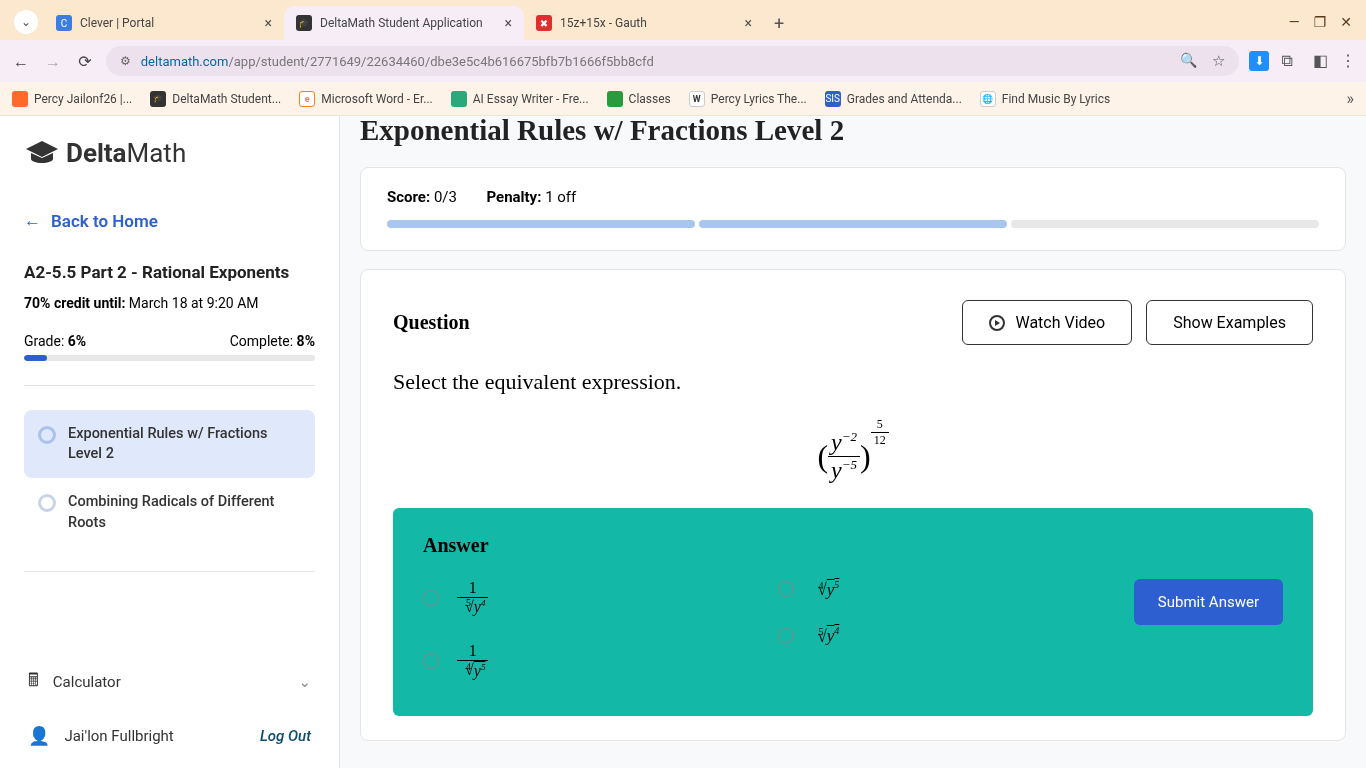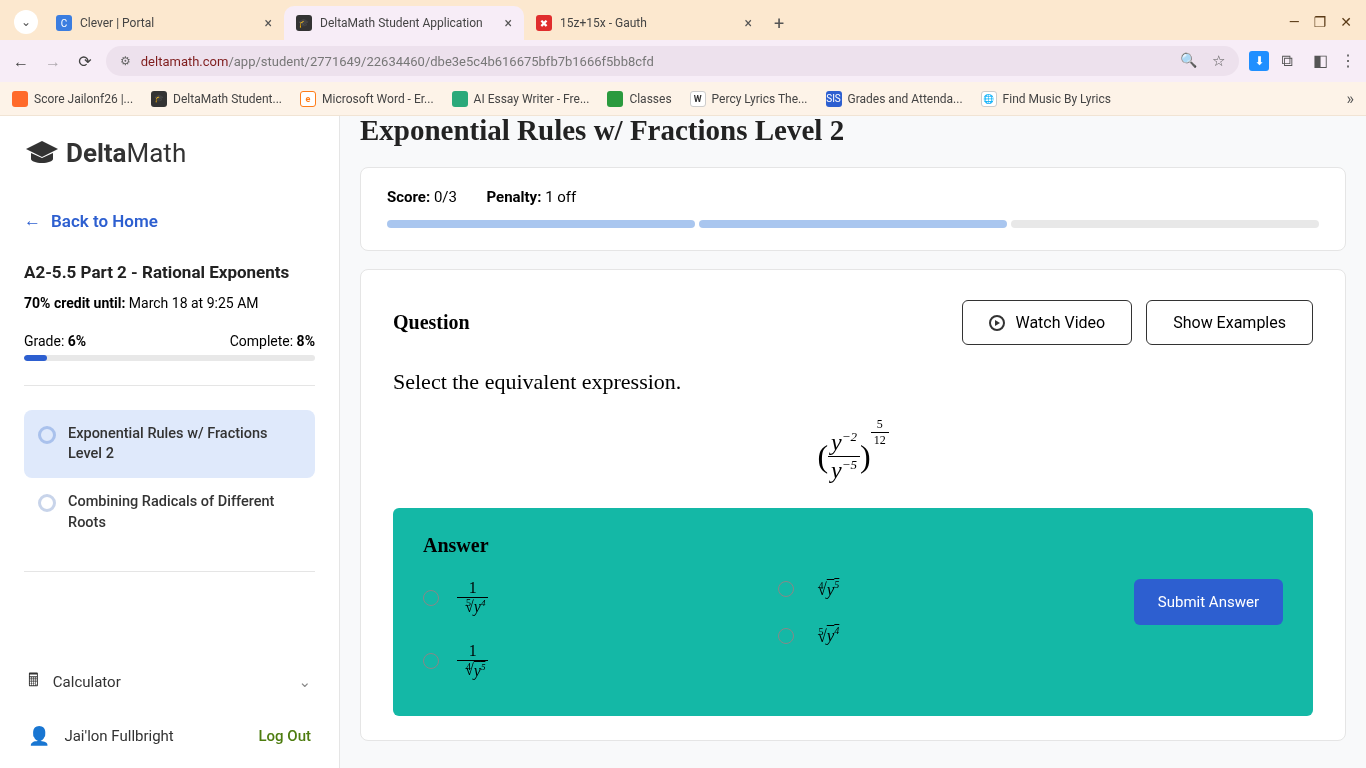--- a/index.html
+++ b/index.html
@@ -13,21 +13,21 @@
   .tab .favicon { width:16px; height:16px; border-radius:3px; display:flex; align-items:center; justify-content:center; font-size:10px; color:#fff; flex-shrink:0; }
   .tab .title { flex:1; overflow:hidden; text-overflow:ellipsis; white-space:nowrap; }
   .tab .close { font-size:14px; color:#555; }
   .newtab { font-size:18px; color:#555; padding:0 10px 6px; }
   .win-controls { margin-left:auto; display:flex; gap:14px; padding:0 6px 10px; color:#5a3a16; font-size:14px; }
 
   .addr-row { background:#f7edf7; height:42px; display:flex; align-items:center; padding:0 10px; gap:10px; }
   .nav-ico { width:22px; height:22px; display:flex; align-items:center; justify-content:center; color:#444; font-size:16px; }
   .addr-bar { flex:1; height:30px; background:#ede1ed; border-radius:15px; display:flex; align-items:center; padding:0 14px; gap:10px; font-size:13px; color:#444; }
   .addr-ico { font-size:12px; color:#666; }
-  .url-dark { color:#7f1d1d; }
+  .url-dark { color:#0369a1; }
   .url-light { color:#777; }
   .addr-right { margin-left:auto; display:flex; gap:14px; color:#555; font-size:15px; }
   .ext-row { display:flex; gap:12px; color:#555; font-size:16px; }
   .dl-badge { width:20px; height:20px; background:#1f8fff; color:#fff; display:flex; align-items:center; justify-content:center; border-radius:3px; font-size:12px; }
 
   .bm-row { background:#fdf3e8; height:34px; display:flex; align-items:center; padding:0 12px; gap:18px; border-bottom:1px solid #f1e4d4; }
   .bm { display:flex; align-items:center; gap:6px; font-size:12px; color:#444; }
   .bm .ico { width:16px; height:16px; border-radius:3px; display:flex; align-items:center; justify-content:center; font-size:9px; color:#fff; }
   .bm-more { margin-left:auto; font-size:16px; color:#555; }
 
@@ -48,21 +48,21 @@
   .small-bar-fill { height:100%; background:#2d5fd0; width:8%; border-radius:3px; }
   .divider { border-top:1px solid #e5e5e5; margin:24px 0; }
   .topic { display:flex; gap:12px; padding:14px 14px; border-radius:8px; align-items:flex-start; }
   .topic.active { background:#dfe9fb; }
   .topic-circ { width:18px; height:18px; border-radius:50%; border:3px solid #c8d4ea; flex-shrink:0; margin-top:2px; }
   .topic.active .topic-circ { border-color:#a9c1ec; }
   .topic-label { font-size:14.5px; color:#333; font-weight:500; line-height:1.4; }
   .sb-bottom { margin-top:auto; }
   .sb-row { display:flex; align-items:center; gap:14px; padding:14px 4px; font-size:15px; color:#333; }
   .sb-row .chev { margin-left:auto; color:#888; }
-  .logout { margin-left:auto; color:#4d7c0f; font-weight:500; }
+  .logout { margin-left:auto; color:#0c4a6e; font-weight:500;font-style:italic; }
 
   .main { flex:1; background:#f8f9fa; padding:0 20px; overflow:hidden; }
   .page-title { font-size:29px; font-weight:700; color:#222; margin:0 0 18px 0; font-family: Georgia, 'Times New Roman', serif; position:relative; top:-2px; }
 
   .card { background:#fff; border:1px solid #e5e5e5; border-radius:8px; }
   .score-card { padding:20px 26px 22px; margin-bottom:18px; }
   .score-line { font-size:15px; margin-bottom:14px; }
   .score-line b { font-weight:700; }
   .score-sep { display:inline-block; width:22px; }
   .seg-bar { display:flex; gap:4px; height:8px; }
@@ -145,21 +145,21 @@
     <span class="dl-badge">⬇</span>
     <span>⧉</span>
     <span style="margin-left:8px">◧</span>
     <span>⋮</span>
   </div>
 </div>
 
 <div class="bm-row">
   <div class="bm">
       <span class="ico" style="background:#ff6a2a"></span>
-      <span>Score Jailonf26 |...</span>
+      <span>Percy Jailonf26 |...</span>
     </div>
   <div class="bm">
       <span class="ico" style="background:#333;font-size:8px">🎓</span>
       <span>DeltaMath Student...</span>
     </div>
   <div class="bm">
       <span class="ico" style="background:#fff;color:#ff7d1a;font-weight:bold;border:1px solid #ff7d1a">e</span>
       <span>Microsoft Word - Er...</span>
     </div>
   <div class="bm">
@@ -195,21 +195,21 @@
       <span class="logo-text"><b>Delta</b><span>Math</span></span>
     </div>
 
     <div class="back-home">
       <span>←</span>
       <span>Back to Home</span>
     </div>
 
     <div class="assign-title">A2-5.5 Part 2 - Rational Exponents</div>
     <div class="credit-line">
-      <b>70% credit until:</b> <span>March 18 at 9:25 AM</span>
+      <b>70% credit until:</b> <span>March 18 at 9:20 AM</span>
     </div>
 
     <div class="stat-row">
       <span><span>Grade:</span> <b>6%</b></span>
       <span><span>Complete:</span> <b>8%</b></span>
     </div>
     <div class="small-bar">
         <div class="small-bar-fill"></div>
       </div>
 

